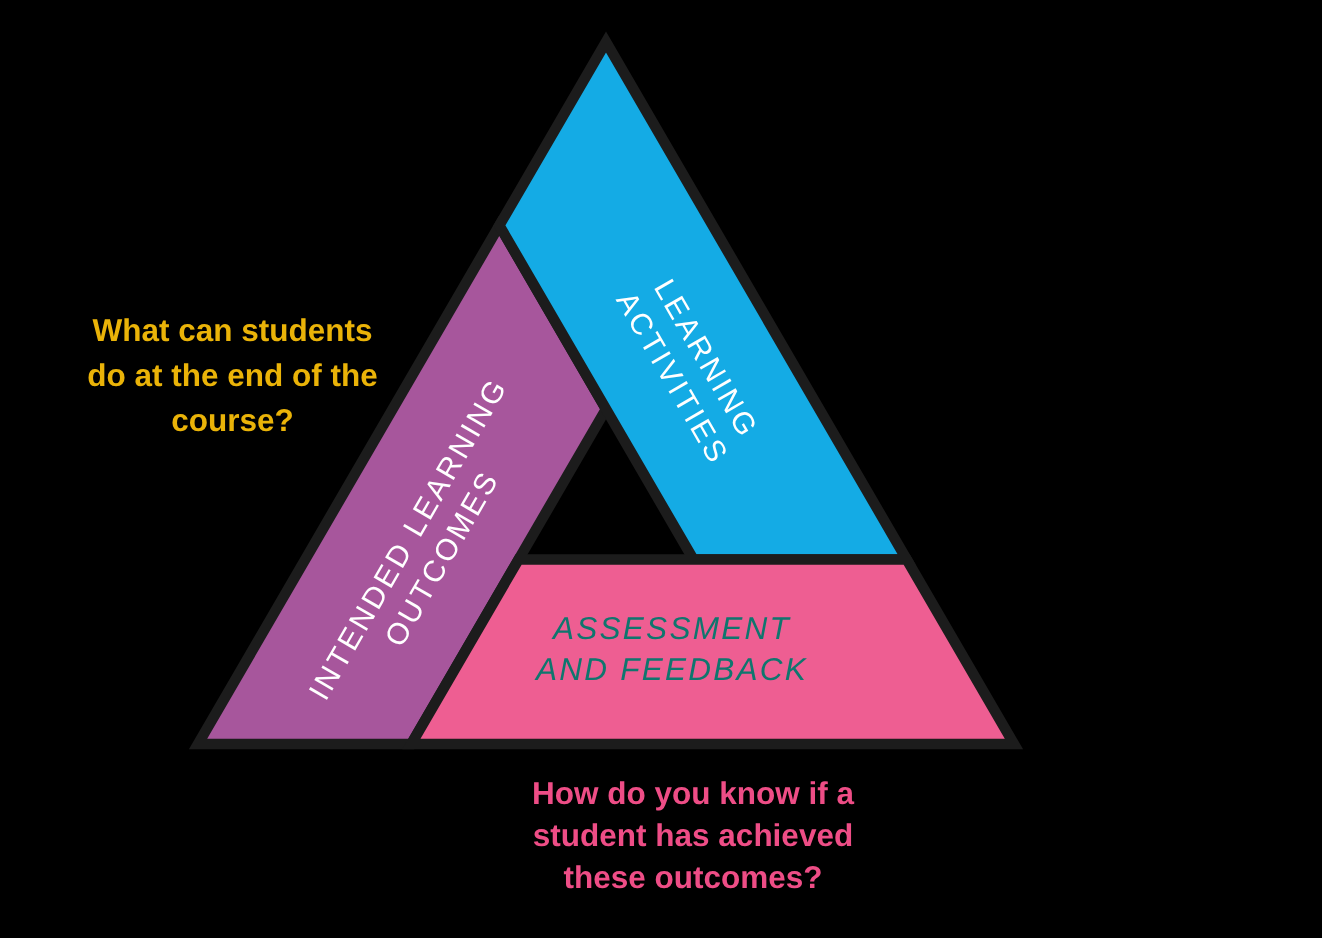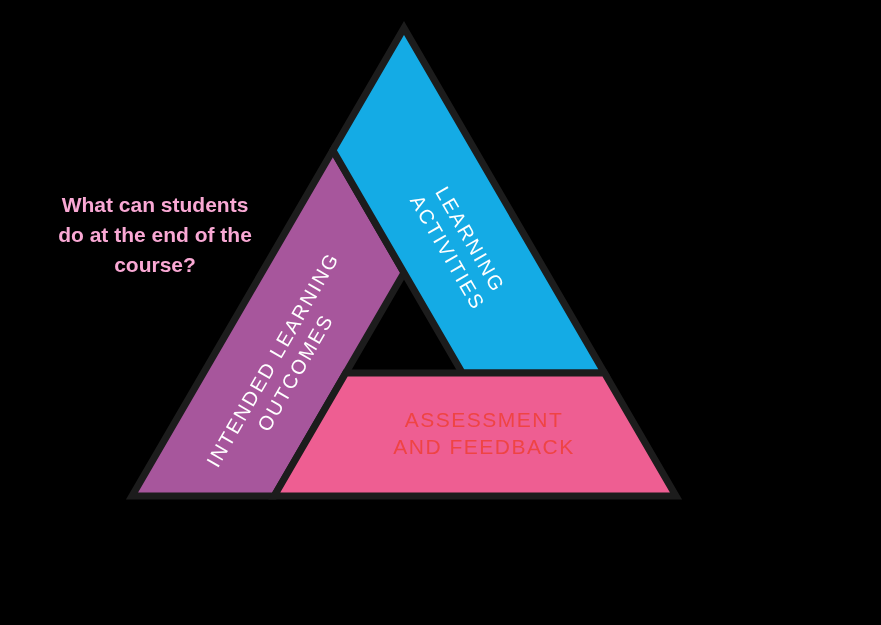--- a/index.html
+++ b/index.html
@@ -60,22 +60,25 @@
 
     <polygon stroke-width="7" stroke-linejoin="miter" stroke-miterlimit="10" points="345.7,373 604.5,373 676,496 274.2,496" fill="#EE5E92" stroke="#1C1C1C"></polygon>
   </svg>
 
   <div class="bar-label rot-left" style="left: 284px; top: 366px; color: rgb(255, 255, 255);">INTENDED LEARNING
 OUTCOMES</div>
 
   <div class="bar-label rot-right" style="left: 459px; top: 246px; color: rgb(255, 255, 255);">LEARNING
 ACTIVITIES</div>
 
-  <div class="bar-label horiz" style="left: 484px; top: 433px; color: #ef4444;">ASSESSMENT
+  <div class="bar-label horiz" style="left: 448px; top: 433px; color: #0f766e; font-style: italic;">ASSESSMENT
 AND FEEDBACK</div>
 
-  <div class="question q-left" style="left: 155px; top: 235px; color: #f9a8d4;">What can students
+  <div class="question q-left" style="left: 155px; top: 251px; color: #eab308;">What can students
 do at the end of the
 course?</div>
 
 
+  <div class="question q-bottom" style="left: 462px; top: 558px; color: rgb(238, 77, 134);">How do you know if a
+student has achieved
+these outcomes?</div>
 
 </div>
 
 </body></html>

